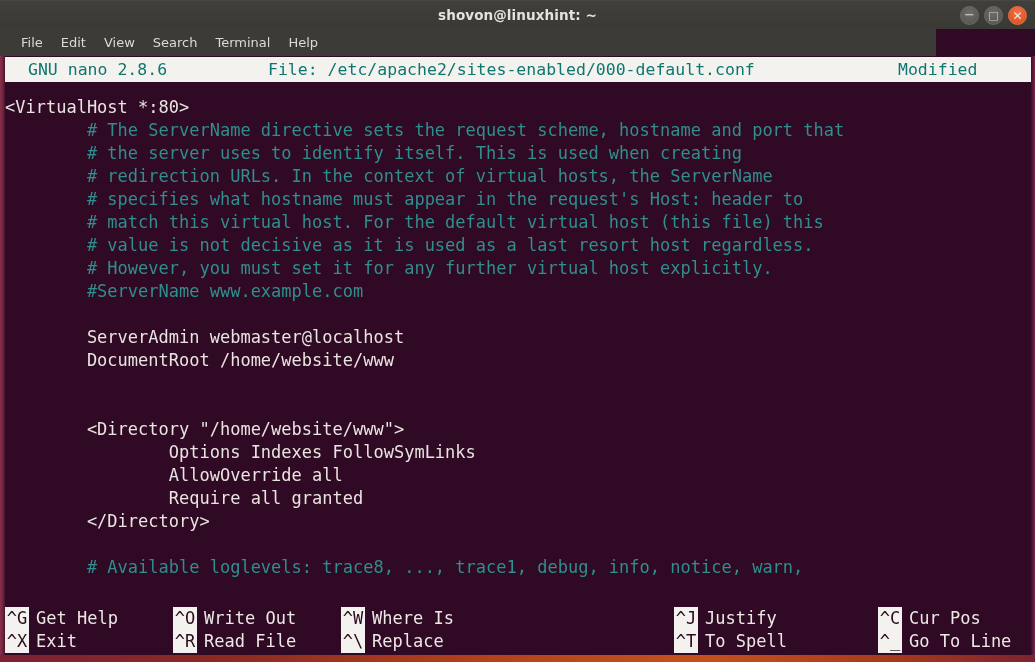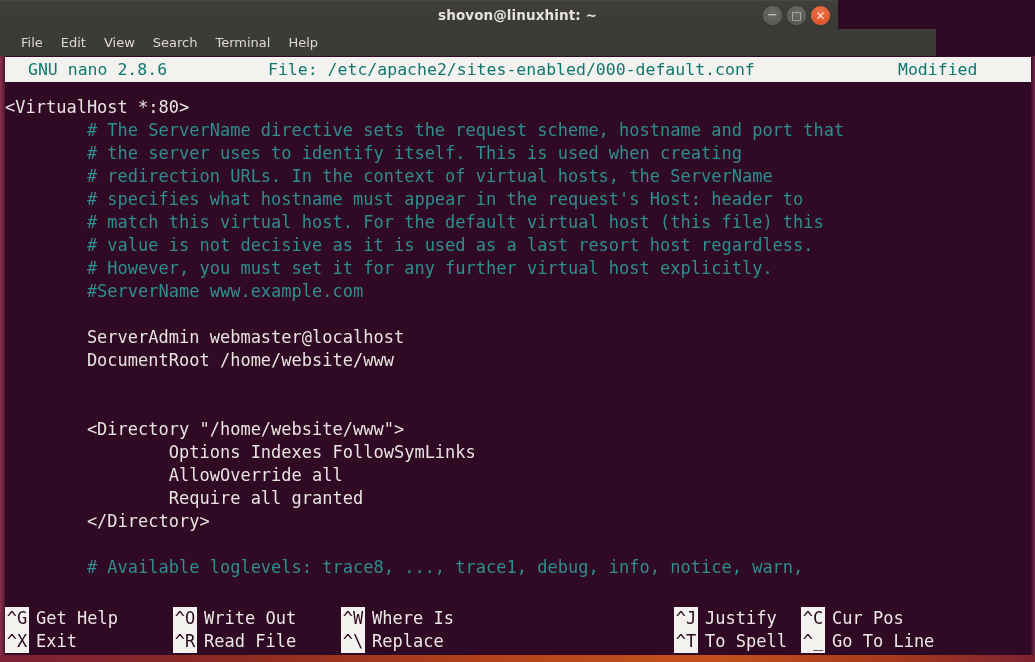--- a/index.html
+++ b/index.html
@@ -15,21 +15,21 @@
     width: 1035px;
     height: 662px;
     overflow: hidden;
     background: #300a24;
   }
 
   
   #titlebar {
     position: absolute;
     left: 0; top: 0;
-    width: 838px;
+    width: 1035px;
     height: 29px;
     background: linear-gradient(180deg, #413f3b 0%, #3a3934 100%);
     border-top: 1px solid #4a4844;
     box-sizing: border-box;
   }
   #title-text {
     position: absolute;
     left: 0; top: 0;
     width: 1035px;
     line-height: 29px;
@@ -281,21 +281,21 @@
           <div class="sc-row"><span class="sc-key">^R</span><span class="sc-label">Read File</span></div>
         </div>
         <div class="sc-col" style="left: 336px;">
           <div class="sc-row"><span class="sc-key">^W</span><span class="sc-label">Where Is</span></div>
           <div class="sc-row"><span class="sc-key">^\</span><span class="sc-label">Replace</span></div>
         </div>
         <div class="sc-col" style="left: 669px;">
           <div class="sc-row"><span class="sc-key">^J</span><span class="sc-label">Justify</span></div>
           <div class="sc-row"><span class="sc-key">^T</span><span class="sc-label">To Spell</span></div>
         </div>
-        <div class="sc-col" style="left: 796px;">
+        <div class="sc-col" style="left: 873px;">
           <div class="sc-row"><span class="sc-key">^C</span><span class="sc-label">Cur Pos</span></div>
           <div class="sc-row"><span class="sc-key">^_</span><span class="sc-label">Go To Line</span></div>
         </div>
       </div>
 
     <div id="bottom-strip"></div>
   </div>
 </div>
 
 </body></html>

